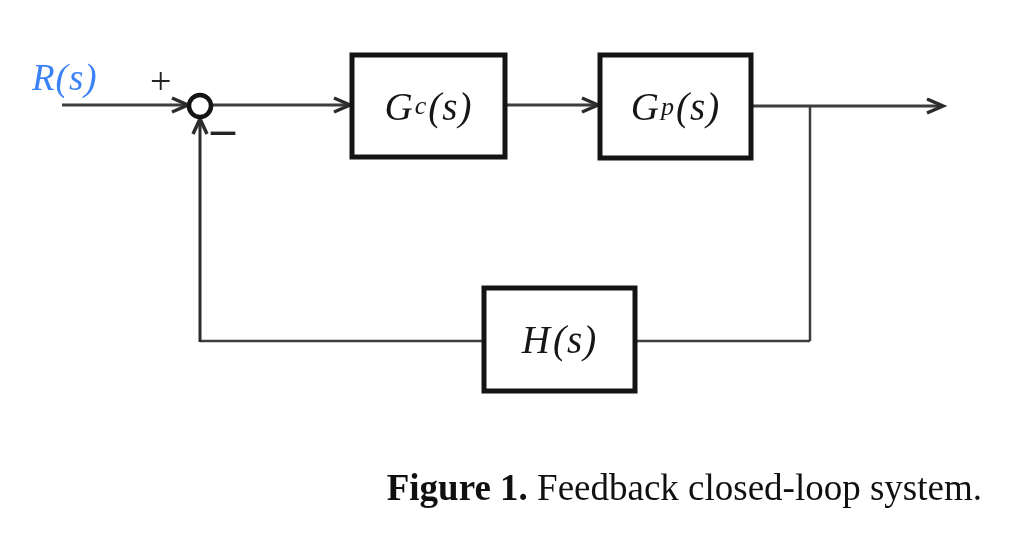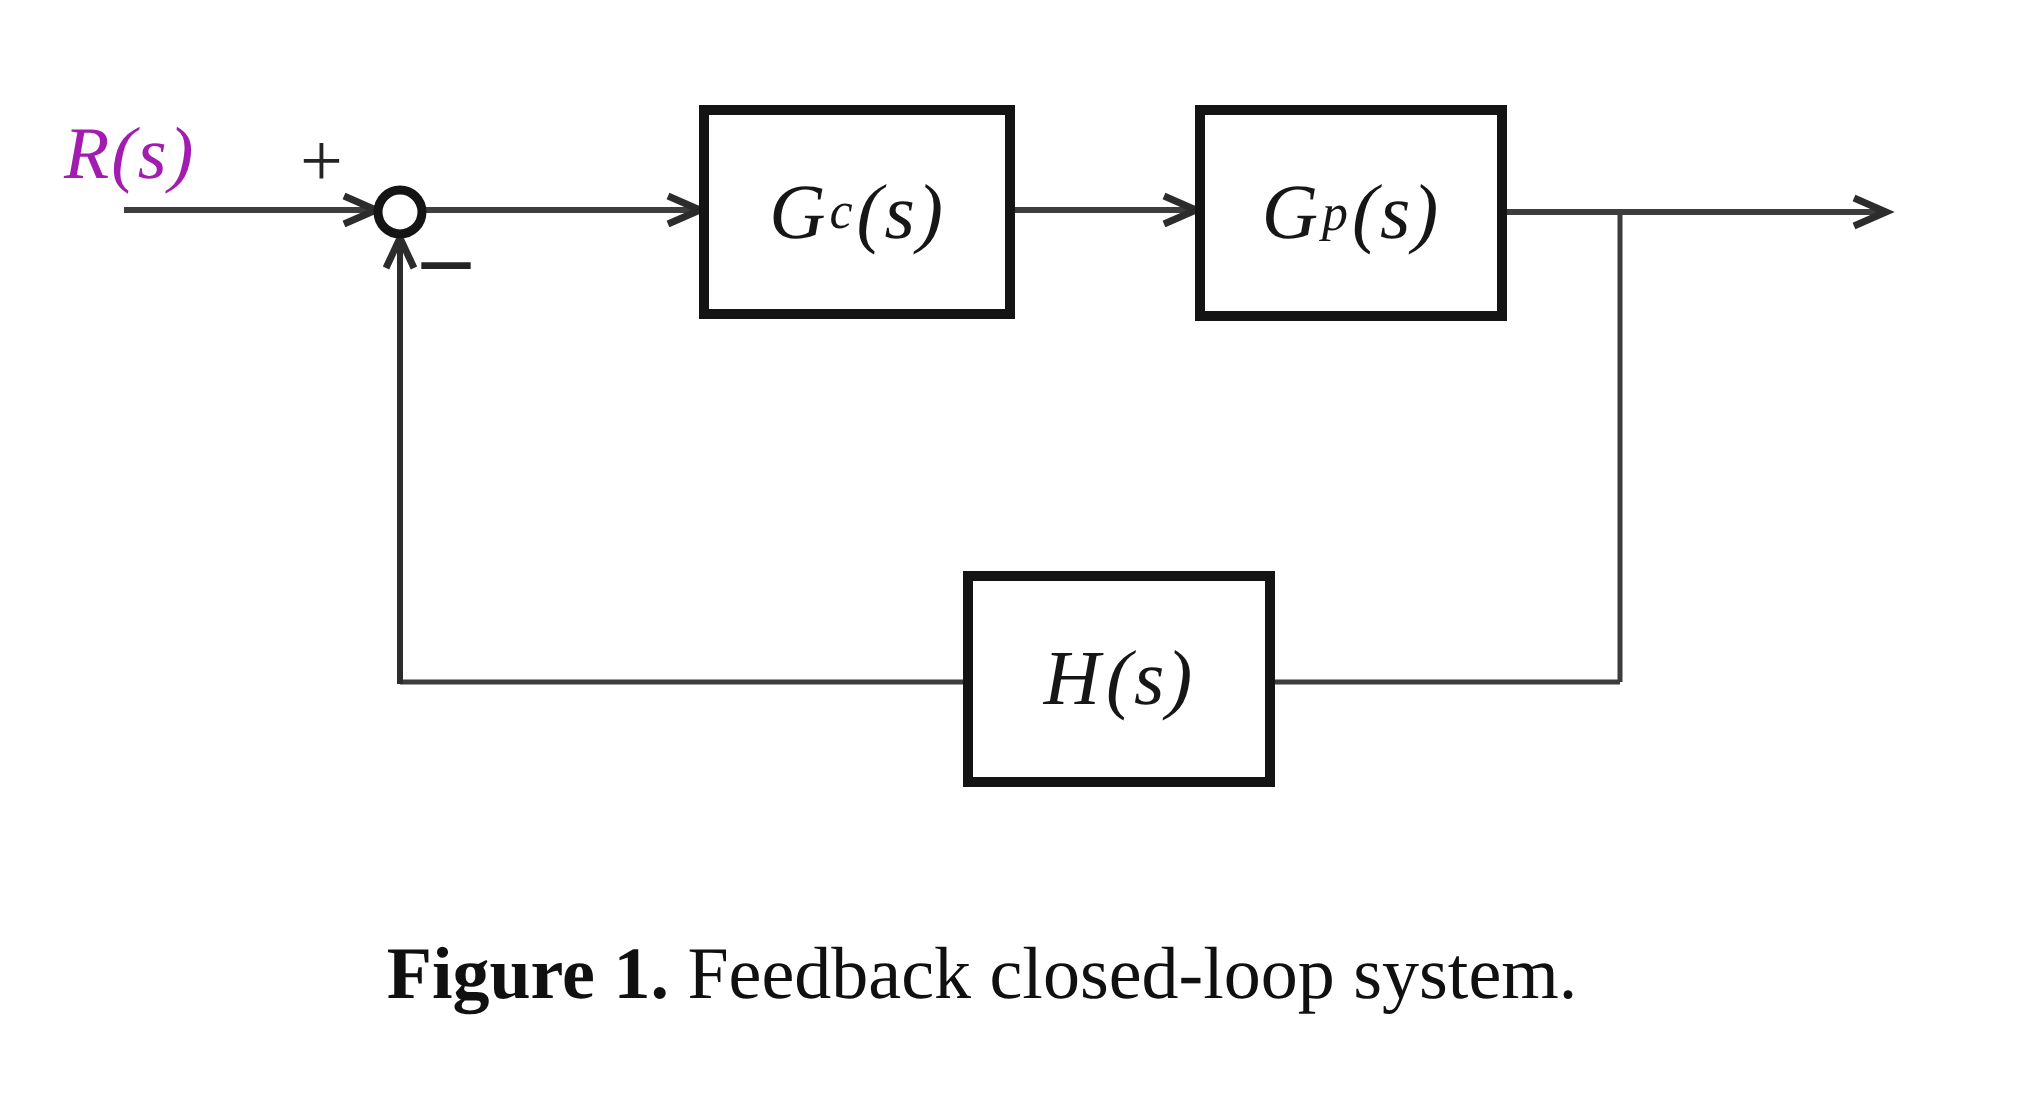--- a/index.html
+++ b/index.html
@@ -20,21 +20,21 @@
     position: absolute;
     left: 0; top: 0;
     width: 1022px;
     height: 560px;
   }
   .sig-label {
     position: absolute;
     font-style: italic;
     font-size: 37px;
     letter-spacing: 1px;
-    color: #a21caf;
+    color: #3b82f6;
     white-space: nowrap;
   }
   .sign-label {
     position: absolute;
     font-style: normal;
     color: #242424;
     white-space: nowrap;
     line-height: 1;
   }
   .block-label {
@@ -52,21 +52,21 @@
     line-height: 0;
     vertical-align: -9px;
     margin-left: 1px;
     margin-right: 1px;
   }
   .caption {
     position: absolute;
     left: 0;
     top: 466px;
     width: 982px;
-    text-align: center;
+    text-align: right;
     font-size: 37px;
     color: #101010;
     white-space: nowrap;
   }
   .caption .cap-bold { font-weight: bold; }
 </style>
 </head>
 <body>
 
 <div class="stage">

